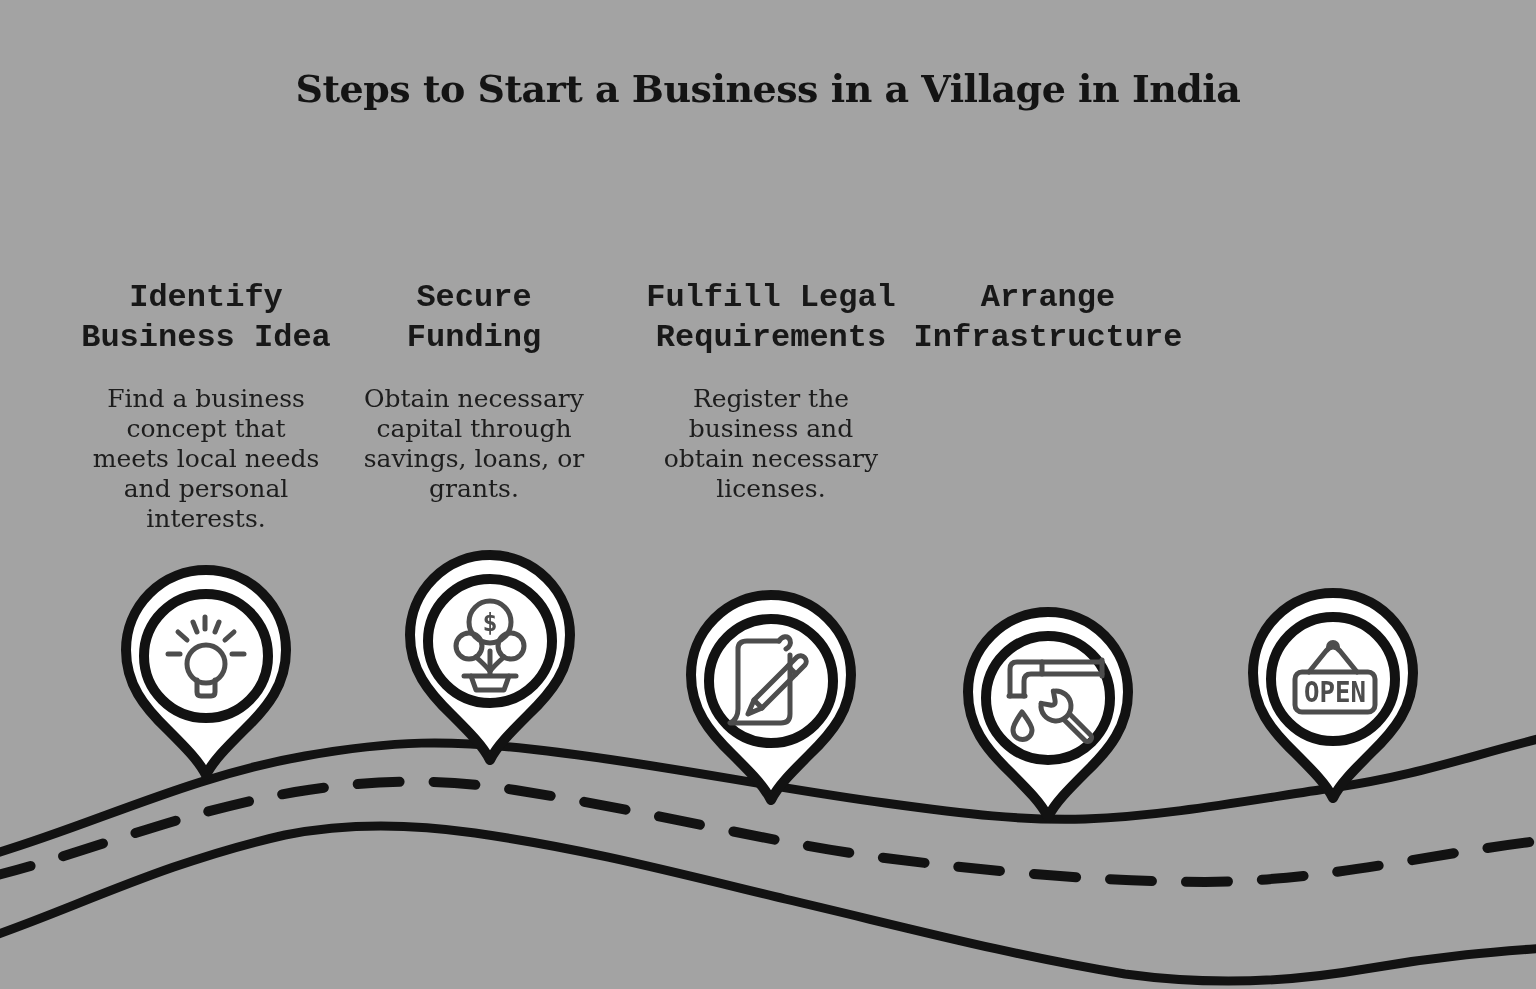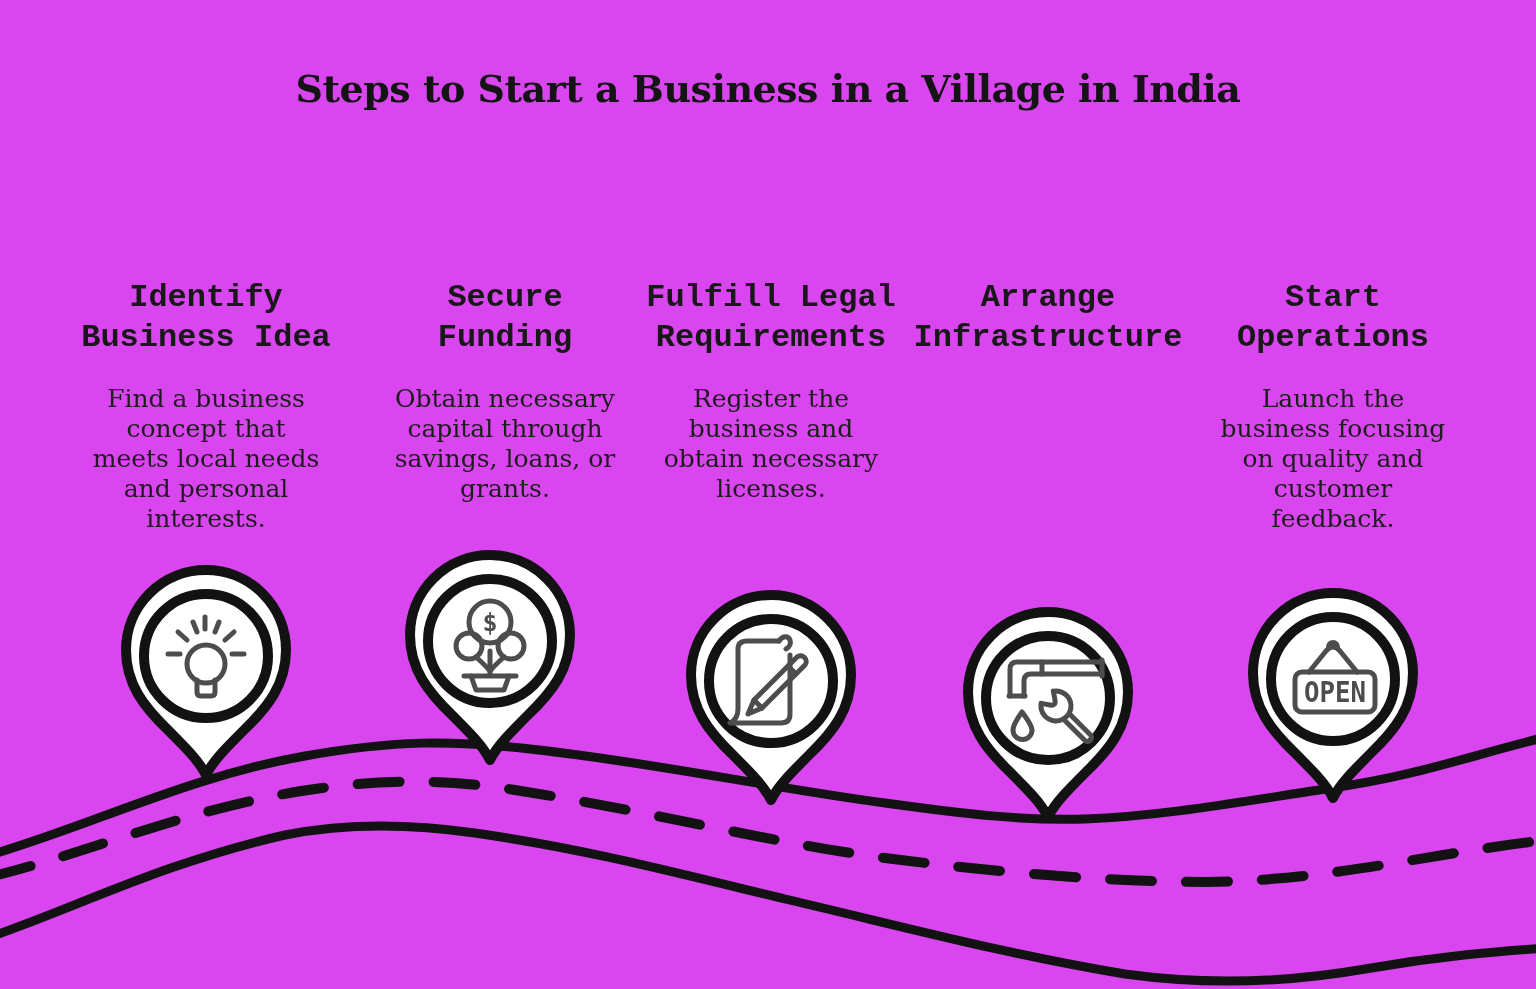--- a/index.html
+++ b/index.html
@@ -1,19 +1,19 @@
 <!DOCTYPE html>
 <html><head>
 <meta charset="utf-8">
 <style>
   html,body{margin:0;padding:0;background:#ffffff;}
   .canvas{
     position:relative;
     width:1536px;height:989px;
-    background:#d946ef;
+    background:#a3a3a3;
     overflow:hidden;
     font-family:"DejaVu Serif", serif;
     color:#161616;
   }
   .page-title{
     position:absolute;
     top:66px;left:0;width:100%;
     margin:0;
     text-align:center;
     font-size:38px;
@@ -139,29 +139,25 @@
         <path class="ic" d="M -4.5,-34 A 4.5,4.5 0 1 1 4.5,-34"></path>
         <text class="ic-text" x="2" y="21" text-anchor="middle" font-size="29" textLength="62" lengthAdjust="spacingAndGlyphs">OPEN</text>
       </g>
     </g>
   </svg>
 
   <div class="step" style="left:56px;">
     <h2>Identify<br>Business Idea</h2>
     <p>Find a business<br>concept that<br>meets local needs<br>and personal<br>interests.</p>
   </div>
-  <div class="step" style="left:355px;">
+  <div class="step" style="left:324px;">
     <h2>Secure<br>Funding</h2>
     <p>Obtain necessary<br>capital through<br>savings, loans, or<br>grants.</p>
   </div>
   <div class="step" style="left:621px;">
     <h2>Fulfill Legal<br>Requirements</h2>
     <p>Register the<br>business and<br>obtain necessary<br>licenses.</p>
   </div>
   <div class="step" style="left:898px;text-align:center;">
     <h2>Arrange<br>Infrastructure</h2>
   </div>
-  <div class="step" style="left:1183px;">
-    <h2>Start<br>Operations</h2>
-    <p>Launch the<br>business focusing<br>on quality and<br>customer<br>feedback.</p>
-  </div>
 
 </div>
 
 </body></html>

